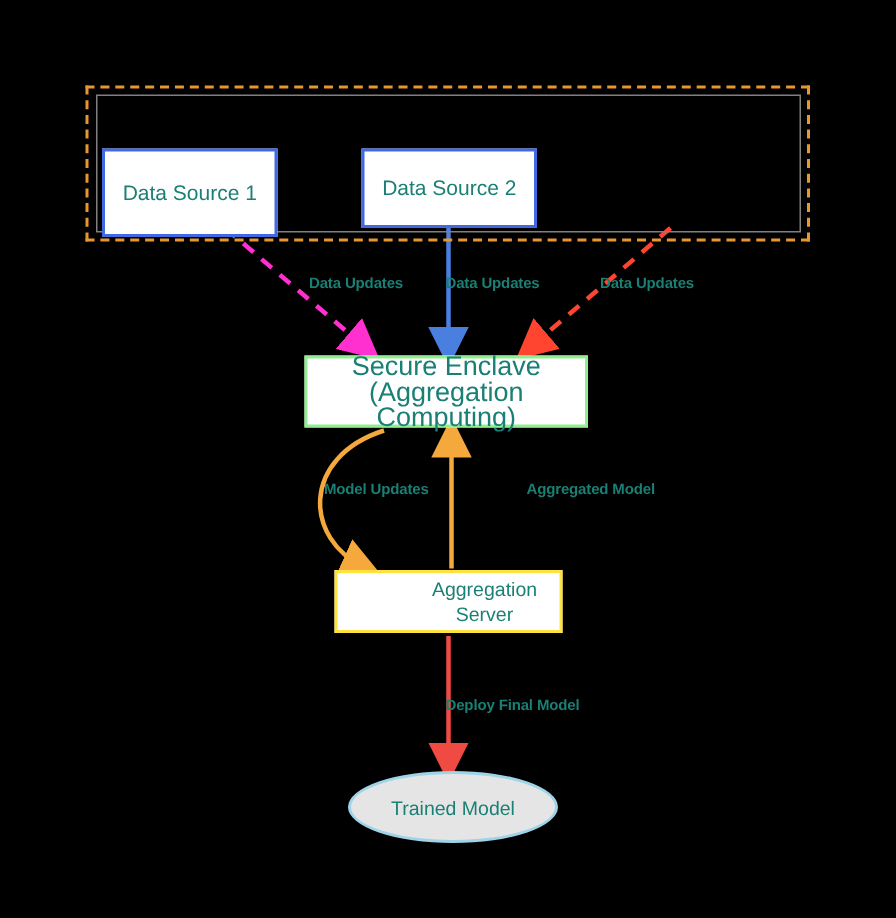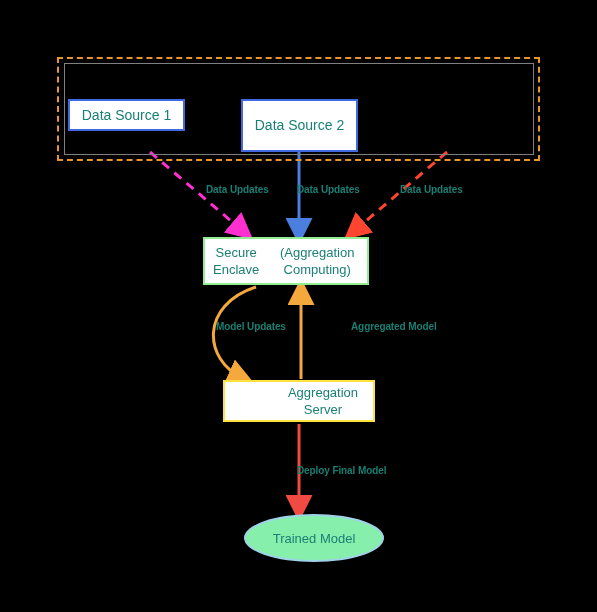--- a/index.html
+++ b/index.html
@@ -74,51 +74,52 @@
     justify-content: center;
     text-align: center;
     color: #1a7f74;
     font-size: 14px;
     line-height: 17px;
     border-style: solid;
     border-width: 2px;
   }
 
   .node-datasource-1 {
-    left: 68px;  top: 99px;  width: 117px; height: 32px;
+    left: 68px;  top: 99px;  width: 117px; height: 59px;
     border-color: #4169e1;
   }
   .node-datasource-2 {
     left: 241px; top: 99px;  width: 117px; height: 53px;
     border-color: #4169e1;
   }
   .node-datasource-3 {
     left: 413px; top: 99px;  width: 117px; height: 49px;
     border-color: #22e4f0;
   }
 
   .node-secure-enclave {
-    left: 203px; top: 237px; width: 166px; height: 48px;
+    left: 203px; top: 237px; width: 189px; height: 48px;
     border-color: #90ee90;
-    font-size: 13px;
+    flex-direction: column;
+    font-size: 18px;
     line-height: 17px;
   }
 
   .node-aggregation-server {
     left: 223px; top: 380px; width: 152px; height: 42px;
     border-color: #ffe23b;
     font-size: 13px;
     padding-left: 48px;
   }
 
   .node-trained-model {
-    left: 244px; top: 514px; width: 140px; height: 48px;
+    left: 232px; top: 514px; width: 140px; height: 48px;
     border-color: #9fd3e8;
     border-radius: 50%;
-    background: #86efac;
+    background: #e5e5e5;
     font-size: 13px;
   }
 
   
   .edge-label {
     position: absolute;
     color: #1a7f74;
     font-size: 10px;
     line-height: 13px;
     white-space: nowrap;

